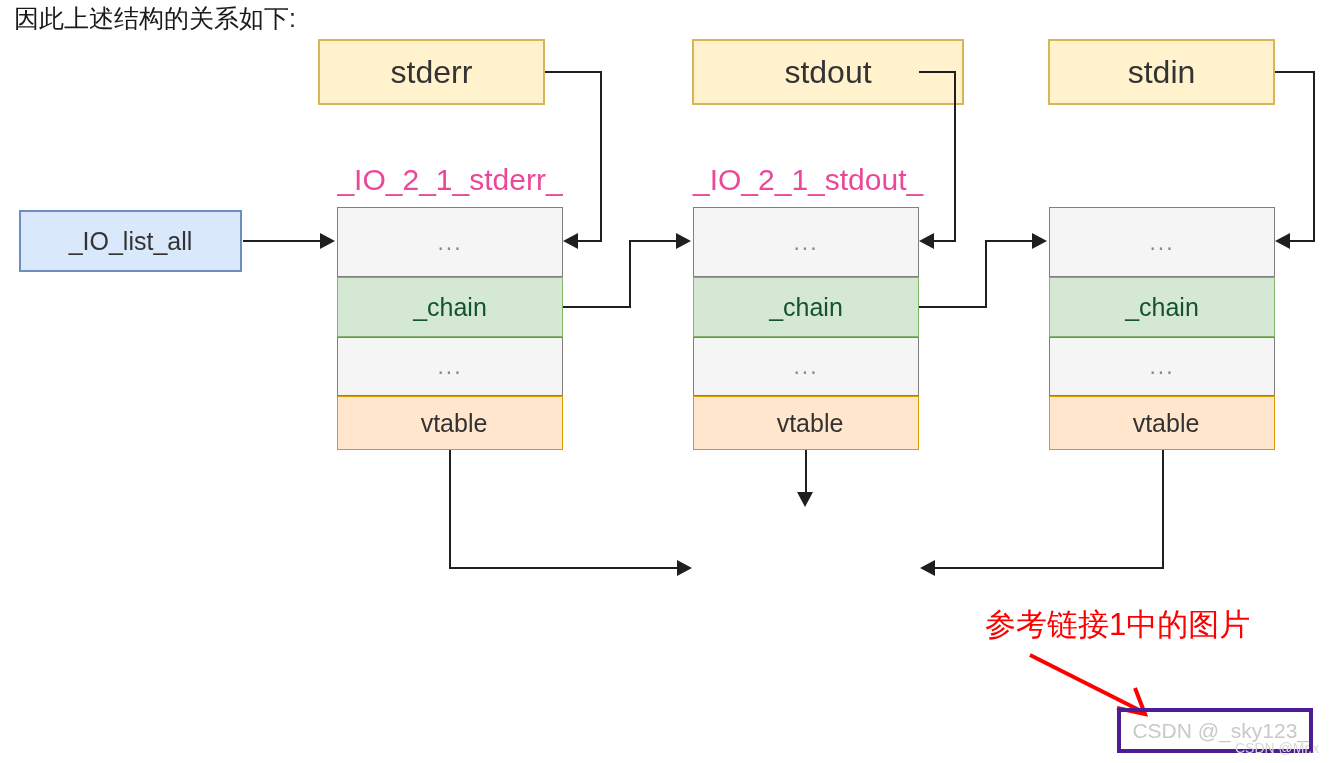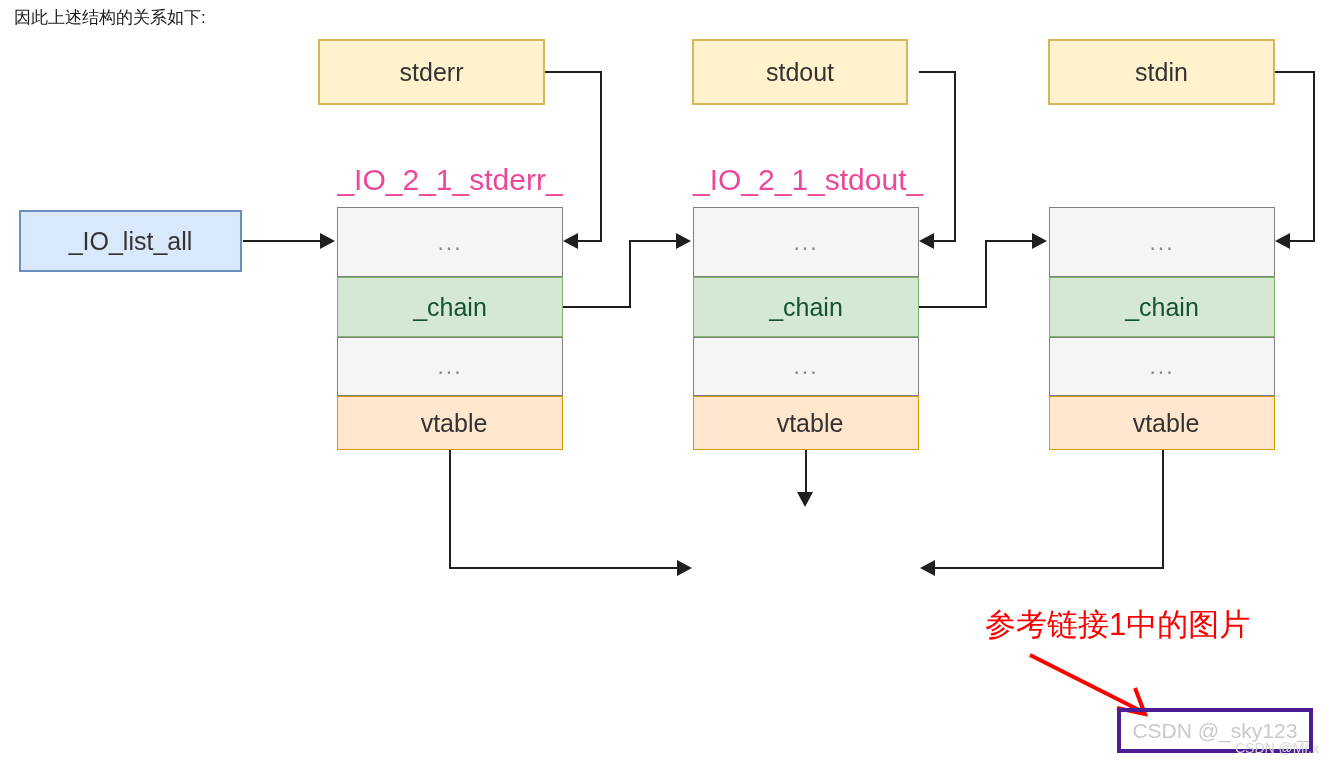--- a/index.html
+++ b/index.html
@@ -17,33 +17,33 @@
     height: 763px;
     background: #ffffff;
     overflow: hidden;
   }
   .abs { position: absolute; }
 
   
   .caption {
     left: 14px;
     top: 5px;
-    font-size: 17px;
+    font-size: 25px;
     line-height: 26px;
     color: #1a1a1a;
     white-space: nowrap;
   }
 
   
   .box {
     box-sizing: border-box;
     display: flex;
     align-items: center;
     justify-content: center;
-    font-size: 25px;
+    font-size: 32px;
     color: #333333;
     text-align: center;
     white-space: nowrap;
   }
   .box-yellow {
     background: #fff2cc;
     border: 2px solid #d6b656;
   }
   .box-blue {
     background: #dae8fc;
@@ -152,21 +152,21 @@
 <body>
 
 <div id="page">
 
   <div class="abs caption">因此上述结构的关系如下:</div>
 
   <div class="abs box box-yellow" style="left:318px; top:39px; width:227px; height:66px;">
     <span>stderr</span>
   </div>
 
-  <div class="abs box box-yellow" style="left:692px; top:39px; width:216px; height:66px;">
+  <div class="abs box box-yellow" style="left:692px; top:39px; width:272px; height:66px;">
     <span>stdout</span>
   </div>
 
   <div class="abs box box-yellow" style="left:1048px; top:39px; width:227px; height:66px;">
     <span>stdin</span>
   </div>
 
   <div class="abs box box-blue" style="left:19px; top:210px; width:223px; height:62px;">
     <span>_IO_list_all</span>
   </div>

